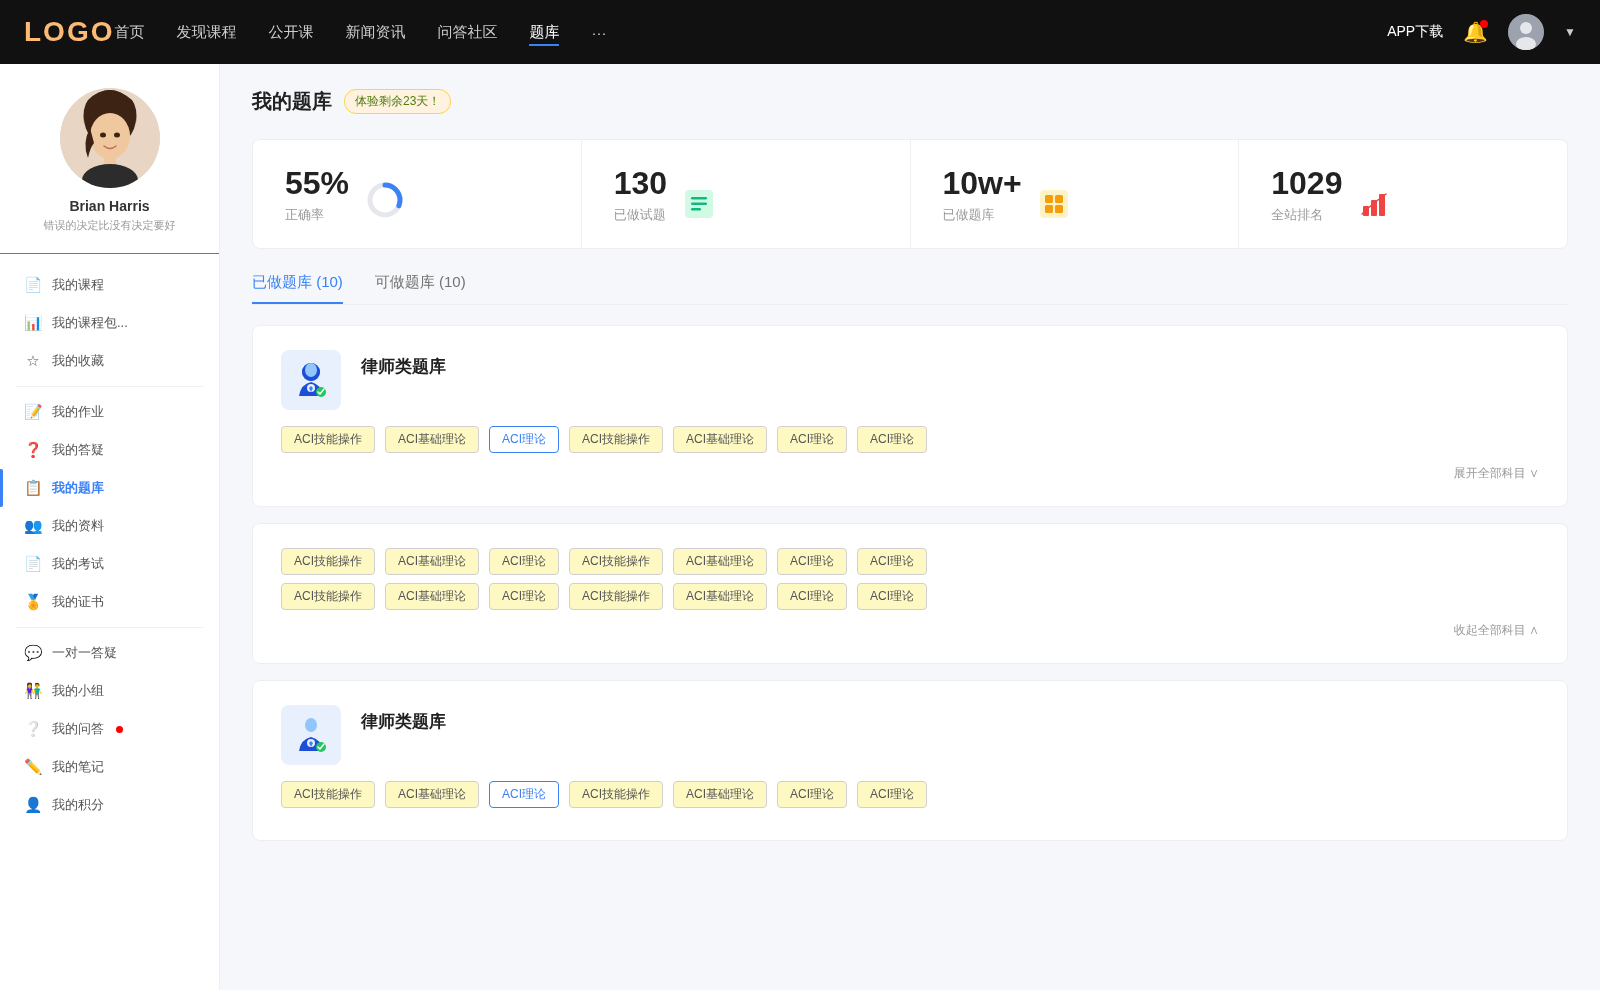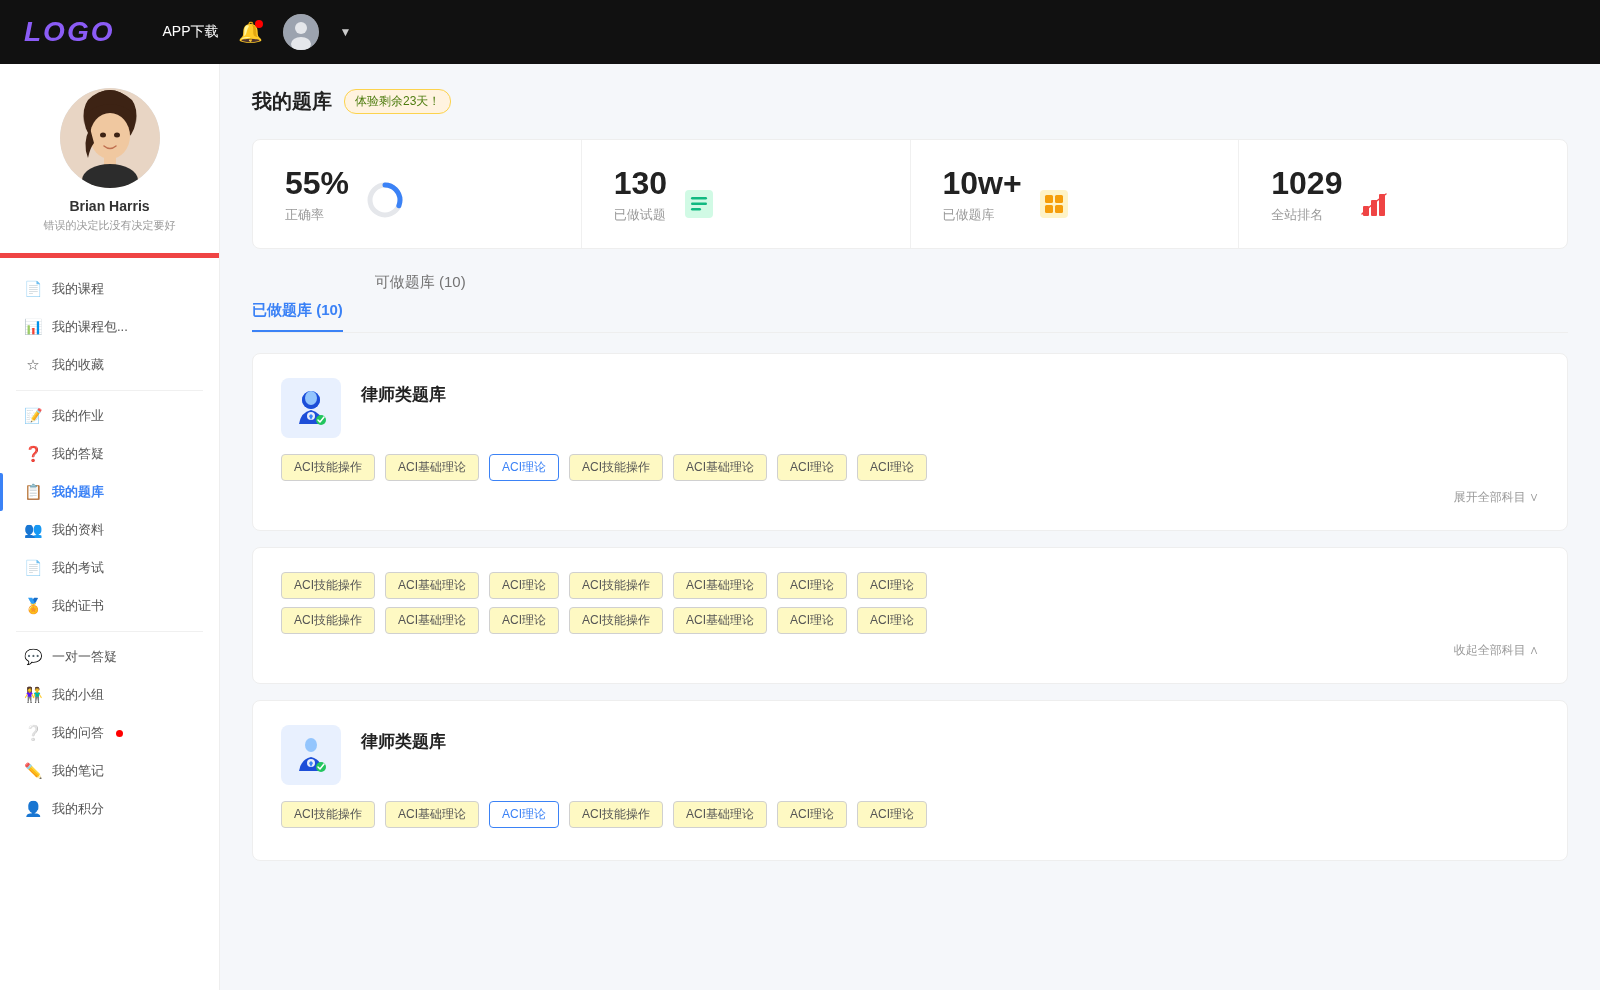--- a/index.html
+++ b/index.html
@@ -10,26 +10,24 @@
       background: #111;
       height: 64px;
       display: flex;
       align-items: center;
       padding: 0 24px;
       position: sticky;
       top: 0;
       z-index: 100;
     }
     .navbar-logo {
-      color: #8b5cf6;
+      color: #fdba74;
       font-size: 28px;
       font-weight: 900;
       letter-spacing: 2px;
-      margin-right: 48px;
-      font-style: italic;
     }
     .navbar-menu {
       display: flex;
       align-items: center;
       gap: 32px;
       flex: 1;
     }
     .navbar-item {
       color: #ccc;
       font-size: 15px;
@@ -79,21 +77,21 @@
       background: #fff;
       padding: 24px 0;
       flex-shrink: 0;
       border-right: 1px solid #eee;
     }
     .sidebar-profile {
       display: flex;
       flex-direction: column;
       align-items: center;
       padding-bottom: 20px;
-      border-bottom: 5px solid #ef4444;
+      border-bottom: 1px solid #ef4444;
       margin-bottom: 12px;
     }
     .profile-avatar {
       width: 100px; height: 100px;
       border-radius: 50%;
       background: #ddd;
       overflow: hidden;
       margin-bottom: 10px;
       display: flex; align-items: center; justify-content: center;
       font-size: 40px;
@@ -218,22 +216,21 @@
     .tab {
       font-size: 15px;
       color: #737373;
       padding-bottom: 10px;
       cursor: pointer;
       border-bottom: 2px solid transparent;
     }
     .tab.active {
       color: #3b82f6;
       border-bottom: 2px solid #3b82f6;
-      font-weight: 700;
-      margin-top: 28px;
+      font-weight: 400;
     }
 
     
     .qbank-card {
       background: #fff;
       border-radius: 8px;
       padding: 24px 28px;
       margin-bottom: 16px;
       border: 1px solid #eee;
     }
@@ -276,31 +273,40 @@
     .tag.active {
       border-color: #3b82f6;
       color: #3b82f6;
       background: #fff;
     }
     .expand-link {
       color: #999;
       font-size: 12px;
       cursor: pointer;
       text-align: right;
-      margin-top: 4px;
+      margin-top: 12px;
     }
 
     
     .donut-svg { width: 40px; height: 40px; }
   </style>
 </head>
 <body>
 
 <nav class="navbar">
   <div class="navbar-logo">LOGO</div>
+  <div class="navbar-menu">
+    <span class="navbar-item">首页</span>
+    <span class="navbar-item">发现课程</span>
+    <span class="navbar-item">公开课</span>
+    <span class="navbar-item">新闻资讯</span>
+    <span class="navbar-item">问答社区</span>
+    <span class="navbar-item active">题库</span>
+    <span class="navbar-item">···</span>
+  </div>
   <div class="navbar-right">
     <span class="navbar-app-download">APP下载</span>
     <span class="bell-icon">
       🔔
       <span class="bell-dot"></span>
     </span>
     <div class="avatar-circle">
       <svg viewBox="0 0 36 36" fill="none" xmlns="http://www.w3.org/2000/svg">
         <circle cx="18" cy="18" r="18" fill="#9ca3af"></circle>
         <circle cx="18" cy="14" r="6" fill="#e5e7eb"></circle>

